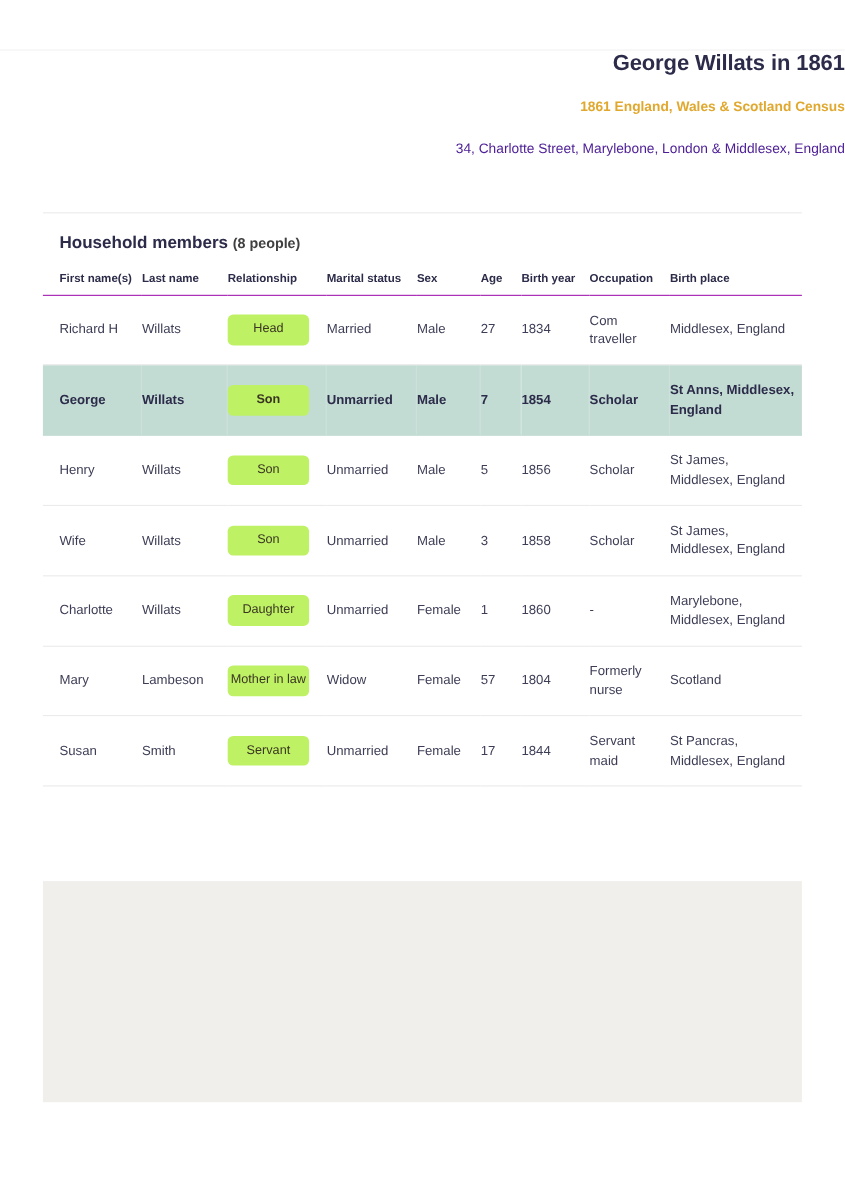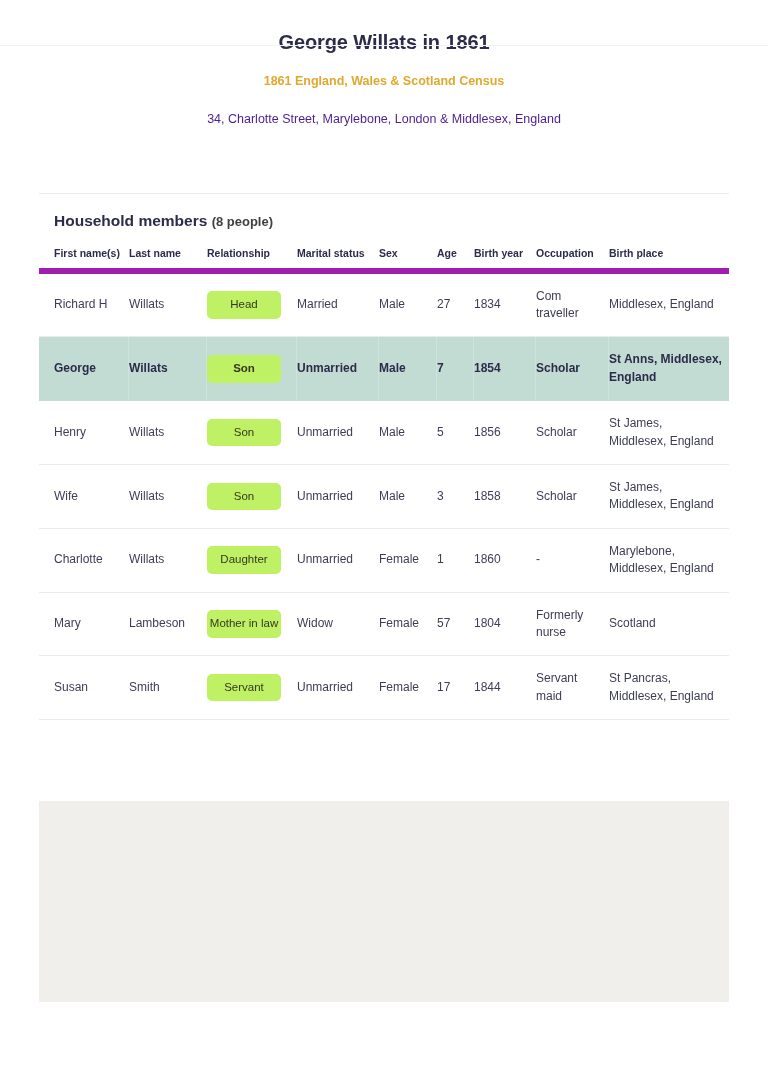--- a/index.html
+++ b/index.html
@@ -28,22 +28,22 @@
     position: absolute;
     top: 45px;
     left: 0;
     width: 768px;
     height: 1px;
     background: #f2f2f4;
   }
 
   
   .header {
-    padding-top: 30px;
-    text-align: center;
+    padding-top: 46px;
+    text-align: right;
   }
   .record-title {
     font-size: 20px;
     font-weight: bold;
     color: #2c2c4a;
     letter-spacing: -0.1px;
     margin: 0 0 20px 0;
     line-height: 1.2;
   }
   .collection-name {
@@ -93,21 +93,21 @@
     table-layout: fixed;
   }
 
   table.household-table th {
     font-size: 10.5px;
     font-weight: bold;
     color: #2c2c4a;
     text-align: left;
     padding: 0 6px 9px 0;
     vertical-align: bottom;
-    border-bottom: 6px solid #a21caf;
+    border-bottom: 1px solid #a21caf;
     white-space: nowrap;
   }
   table.household-table th:first-child { padding-left: 15px; }
 
   table.household-table td {
     font-size: 12px;
     color: #3d3d56;
     text-align: left;
     padding: 14px 6px 14px 0;
     vertical-align: middle;

